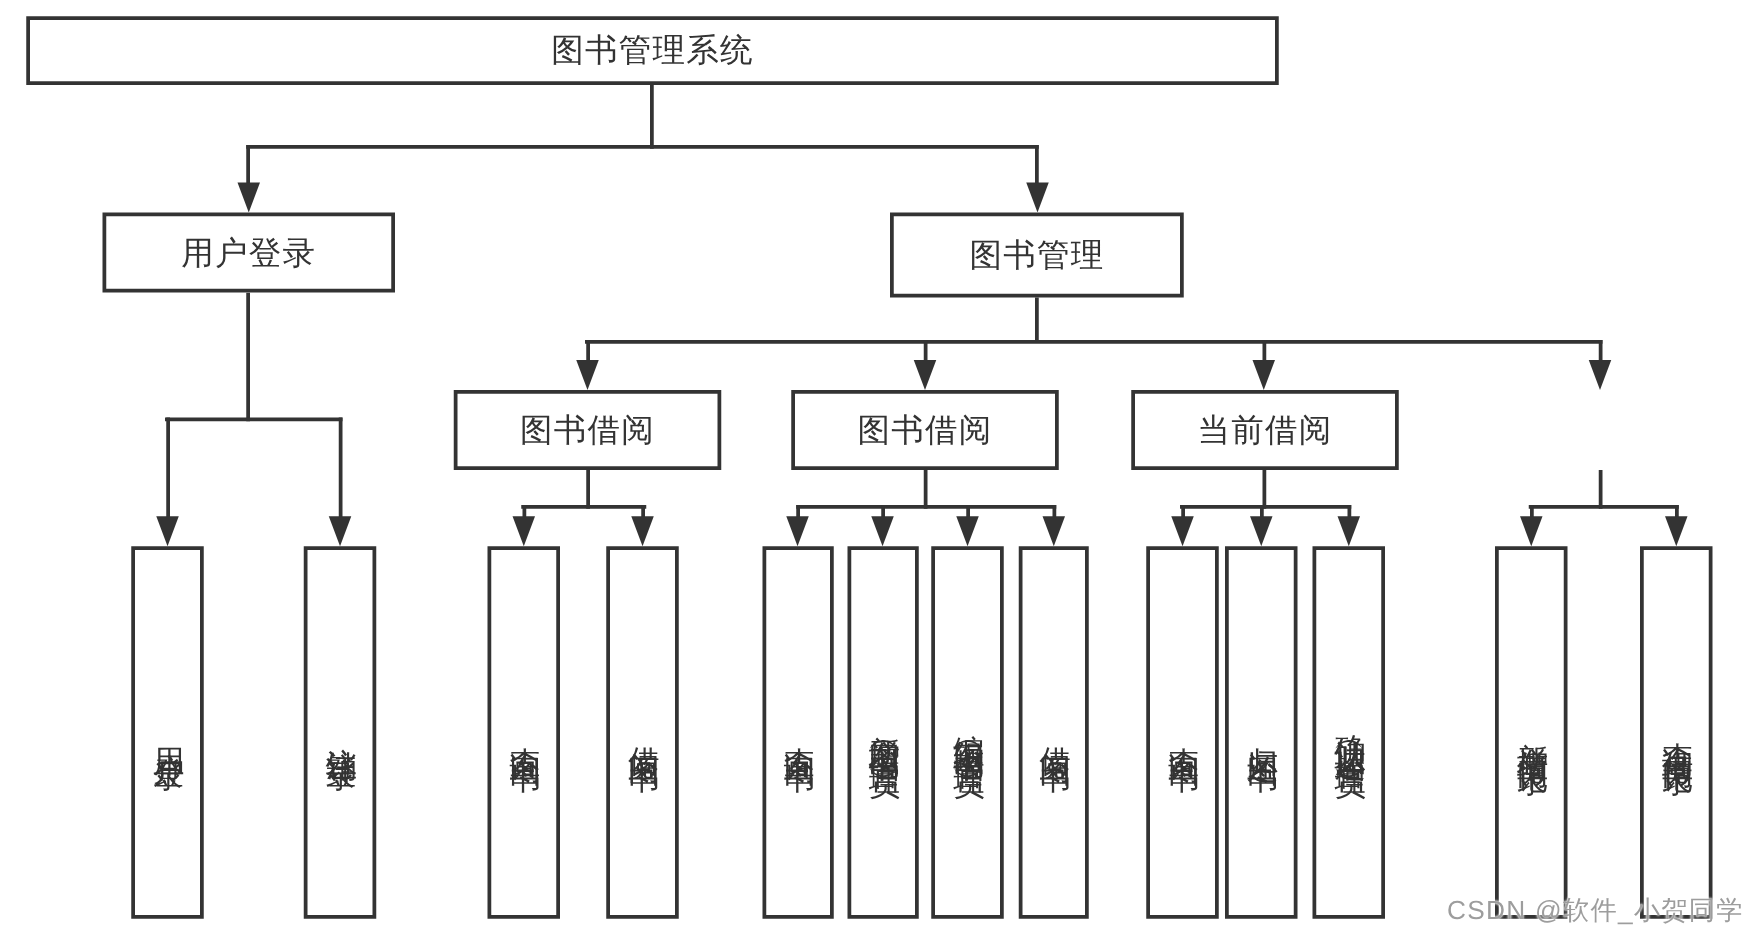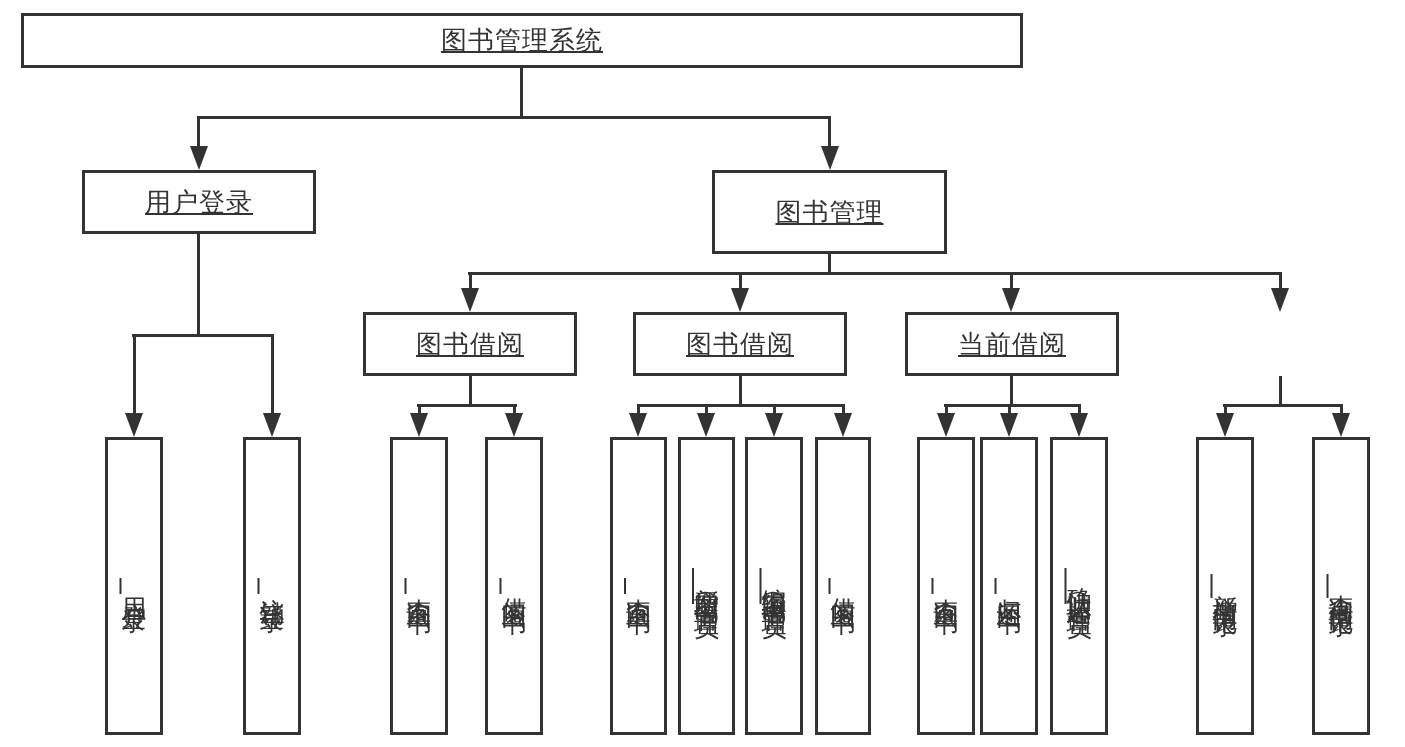--- a/index.html
+++ b/index.html
@@ -16,21 +16,20 @@
     background:var(--box-fill,#ffffff);
     border:3px solid var(--line,#333333);
     display:flex;align-items:center;justify-content:center;
     color:var(--text,#333333);
   }
   .box .label{
     font-size:26px;
     letter-spacing:1px;
     white-space:nowrap;
     text-align:center;
-    text-decoration:underline;
   }
   .leaf .label{
     writing-mode:vertical-rl;
     text-orientation:mixed;
     font-size:25px;
     letter-spacing:4px;
     line-height:1;
     white-space:nowrap;
   }
   .hline,.vline{
@@ -118,21 +117,21 @@
   <div class="vline" style="left:1340px;top:404px;width:3px;height:11px"></div>
   <div class="tri" style="left:1332px;top:413px"></div>
 
   <div class="box" style="left:21px;top:13px;width:1002px;height:55px">
     <span class="label">图书管理系统</span>
   </div>
 
   <div class="box" style="left:82px;top:170px;width:234px;height:64px">
     <span class="label">用户登录</span>
   </div>
-  <div class="box" style="left:712px;top:170px;width:235px;height:84px">
+  <div class="box" style="left:712px;top:170px;width:235px;height:68px">
     <span class="label">图书管理</span>
   </div>
 
   <div class="box" style="left:363px;top:312px;width:214px;height:64px">
     <span class="label">图书借阅</span>
   </div>
   <div class="box" style="left:905px;top:312px;width:214px;height:64px">
     <span class="label">当前借阅</span>
   </div>
   <div class="box" style="left:633px;top:312px;width:214px;height:64px">
@@ -176,14 +175,15 @@
     <span class="label">确认归还（管理员）</span>
   </div>
 
   <div class="box leaf" style="left:1196px;top:437px;width:58px;height:298px">
     <span class="label">新增借阅记录</span>
   </div>
   <div class="box leaf" style="left:1312px;top:437px;width:58px;height:298px">
     <span class="label">查询借阅记录</span>
   </div>
 
+  <div class="watermark">CSDN @软件_小贺同学</div>
 
 </div>
 
 </body></html>

